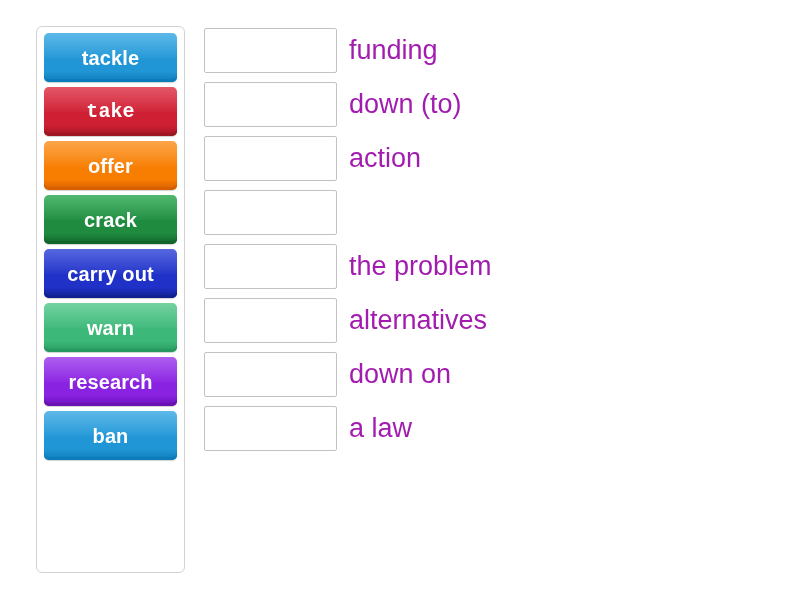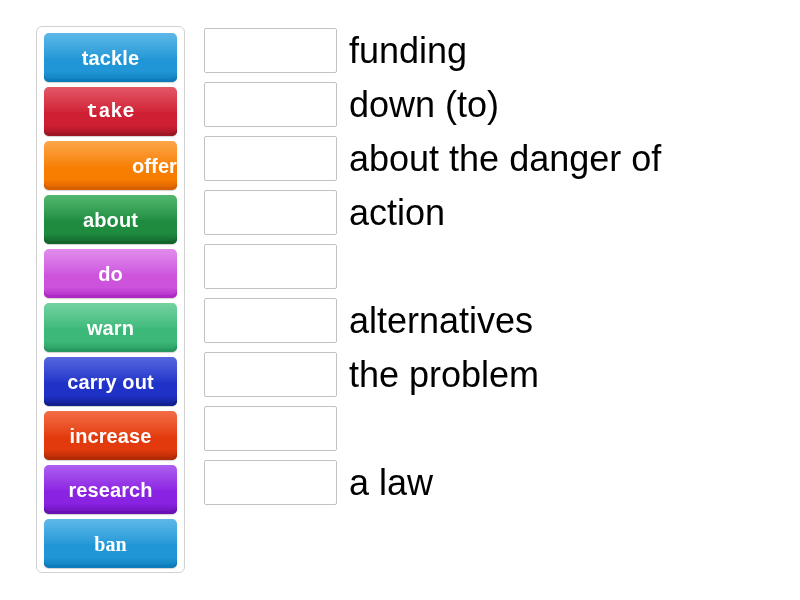--- a/index.html
+++ b/index.html
@@ -94,95 +94,86 @@
     height: 45px;
     background: #ffffff;
     border: 1px solid #c2c2c2;
     border-radius: 2px;
     flex: 0 0 auto;
     cursor: pointer;
   }
 
   .row-label {
     margin-left: 12px;
-    font-size: 36px;
-    color: #000000;
+    font-size: 27px;
+    color: #a21caf;
     line-height: 1;
     white-space: nowrap;
     font-weight: normal;
   }
 </style>
 </head>
 <body>
 
 <div id="app">
 
   <div class="tile-tray">
       <div class="tile" style="background: linear-gradient(rgb(58, 169, 227) 0%, rgb(33, 150, 214) 55%, rgb(33, 150, 214) 78%, rgb(13, 124, 186) 100%); box-shadow: rgb(13, 124, 186) 0px -3px 0px inset, rgba(0, 0, 0, 0.18) 0px 1px 1px;">
         <span class="tile-label">tackle</span>
       </div>
       <div class="tile" style="background: linear-gradient(rgb(221, 50, 71) 0%, rgb(207, 31, 50) 55%, rgb(207, 31, 50) 78%, rgb(158, 22, 36) 100%); box-shadow: rgb(158, 22, 36) 0px -3px 0px inset, rgba(0, 0, 0, 0.18) 0px 1px 1px; font-family: Liberation Mono, monospace;">
         <span class="tile-label">take</span>
       </div>
-      <div class="tile" style="background: linear-gradient(rgb(251, 146, 33) 0%, rgb(248, 126, 2) 55%, rgb(248, 126, 2) 78%, rgb(216, 95, 0) 100%); box-shadow: rgb(216, 95, 0) 0px -3px 0px inset, rgba(0, 0, 0, 0.18) 0px 1px 1px; justify-content: flex-end;">
+      <div class="tile" style="background: linear-gradient(rgb(251, 146, 33) 0%, rgb(248, 126, 2) 55%, rgb(248, 126, 2) 78%, rgb(216, 95, 0) 100%); box-shadow: rgb(216, 95, 0) 0px -3px 0px inset, rgba(0, 0, 0, 0.18) 0px 1px 1px;">
         <span class="tile-label">offer</span>
       </div>
       <div class="tile" style="background: linear-gradient(rgb(43, 169, 79) 0%, rgb(30, 139, 63) 55%, rgb(30, 139, 63) 78%, rgb(18, 100, 43) 100%); box-shadow: rgb(18, 100, 43) 0px -3px 0px inset, rgba(0, 0, 0, 0.18) 0px 1px 1px;">
-        <span class="tile-label">about</span>
+        <span class="tile-label">crack</span>
       </div>
-      <div class="tile" style="background: linear-gradient(rgb(218, 116, 232) 0%, rgb(205, 83, 221) 55%, rgb(205, 83, 221) 78%, rgb(176, 41, 196) 100%); box-shadow: rgb(176, 41, 196) 0px -3px 0px inset, rgba(0, 0, 0, 0.18) 0px 1px 1px;">
-        <span class="tile-label">do</span>
+      <div class="tile" style="background: linear-gradient(rgb(49, 70, 216) 0%, rgb(31, 49, 199) 55%, rgb(31, 49, 199) 78%, rgb(18, 31, 143) 100%); box-shadow: rgb(18, 31, 143) 0px -3px 0px inset, rgba(0, 0, 0, 0.18) 0px 1px 1px;">
+        <span class="tile-label">carry out</span>
       </div>
       <div class="tile" style="background: linear-gradient(rgb(85, 200, 140) 0%, rgb(60, 184, 120) 55%, rgb(60, 184, 120) 78%, rgb(39, 153, 96) 100%); box-shadow: rgb(39, 153, 96) 0px -3px 0px inset, rgba(0, 0, 0, 0.18) 0px 1px 1px;">
         <span class="tile-label">warn</span>
       </div>
-      <div class="tile" style="background: linear-gradient(rgb(49, 70, 216) 0%, rgb(31, 49, 199) 55%, rgb(31, 49, 199) 78%, rgb(18, 31, 143) 100%); box-shadow: rgb(18, 31, 143) 0px -3px 0px inset, rgba(0, 0, 0, 0.18) 0px 1px 1px;">
-        <span class="tile-label">carry out</span>
-      </div>
-      <div class="tile" style="background: linear-gradient(rgb(240, 77, 31) 0%, rgb(226, 58, 12) 55%, rgb(226, 58, 12) 78%, rgb(178, 42, 6) 100%); box-shadow: rgb(178, 42, 6) 0px -3px 0px inset, rgba(0, 0, 0, 0.18) 0px 1px 1px;">
-        <span class="tile-label">increase</span>
-      </div>
       <div class="tile" style="background: linear-gradient(rgb(155, 59, 236) 0%, rgb(138, 34, 226) 55%, rgb(138, 34, 226) 78%, rgb(106, 17, 180) 100%); box-shadow: rgb(106, 17, 180) 0px -3px 0px inset, rgba(0, 0, 0, 0.18) 0px 1px 1px;">
         <span class="tile-label">research</span>
       </div>
-      <div class="tile" style="background: linear-gradient(rgb(58, 169, 227) 0%, rgb(33, 150, 214) 55%, rgb(33, 150, 214) 78%, rgb(13, 124, 186) 100%); box-shadow: rgb(13, 124, 186) 0px -3px 0px inset, rgba(0, 0, 0, 0.18) 0px 1px 1px; font-family: Liberation Serif, serif;">
+      <div class="tile" style="background: linear-gradient(rgb(58, 169, 227) 0%, rgb(33, 150, 214) 55%, rgb(33, 150, 214) 78%, rgb(13, 124, 186) 100%); box-shadow: rgb(13, 124, 186) 0px -3px 0px inset, rgba(0, 0, 0, 0.18) 0px 1px 1px;">
         <span class="tile-label">ban</span>
       </div>
     </div>
 
   <div class="rows">
       <div class="row">
         <div class="dropzone"></div>
         <div class="row-label">funding</div>
       </div>
       <div class="row">
         <div class="dropzone"></div>
         <div class="row-label">down (to)</div>
       </div>
       <div class="row">
         <div class="dropzone"></div>
-        <div class="row-label">about the danger of</div>
-      </div>
-      <div class="row">
-        <div class="dropzone"></div>
         <div class="row-label">action</div>
       </div>
       <div class="row">
         <div class="dropzone"></div>
       </div>
       <div class="row">
         <div class="dropzone"></div>
+        <div class="row-label">the problem</div>
+      </div>
+      <div class="row">
+        <div class="dropzone"></div>
         <div class="row-label">alternatives</div>
       </div>
       <div class="row">
         <div class="dropzone"></div>
-        <div class="row-label">the problem</div>
-      </div>
-      <div class="row">
-        <div class="dropzone"></div>
+        <div class="row-label">down on</div>
       </div>
       <div class="row">
         <div class="dropzone"></div>
         <div class="row-label">a law</div>
       </div>
     </div>
 
 </div>
 
 </body></html>

